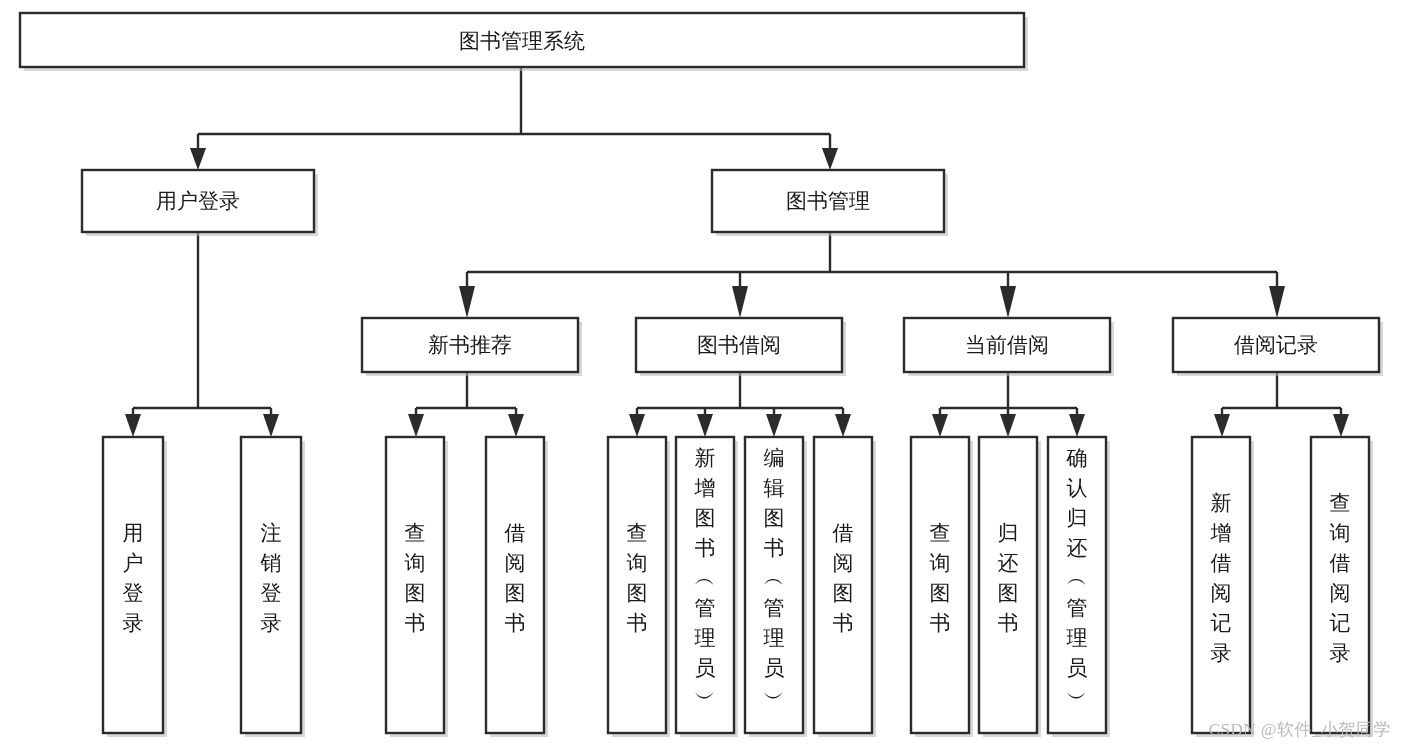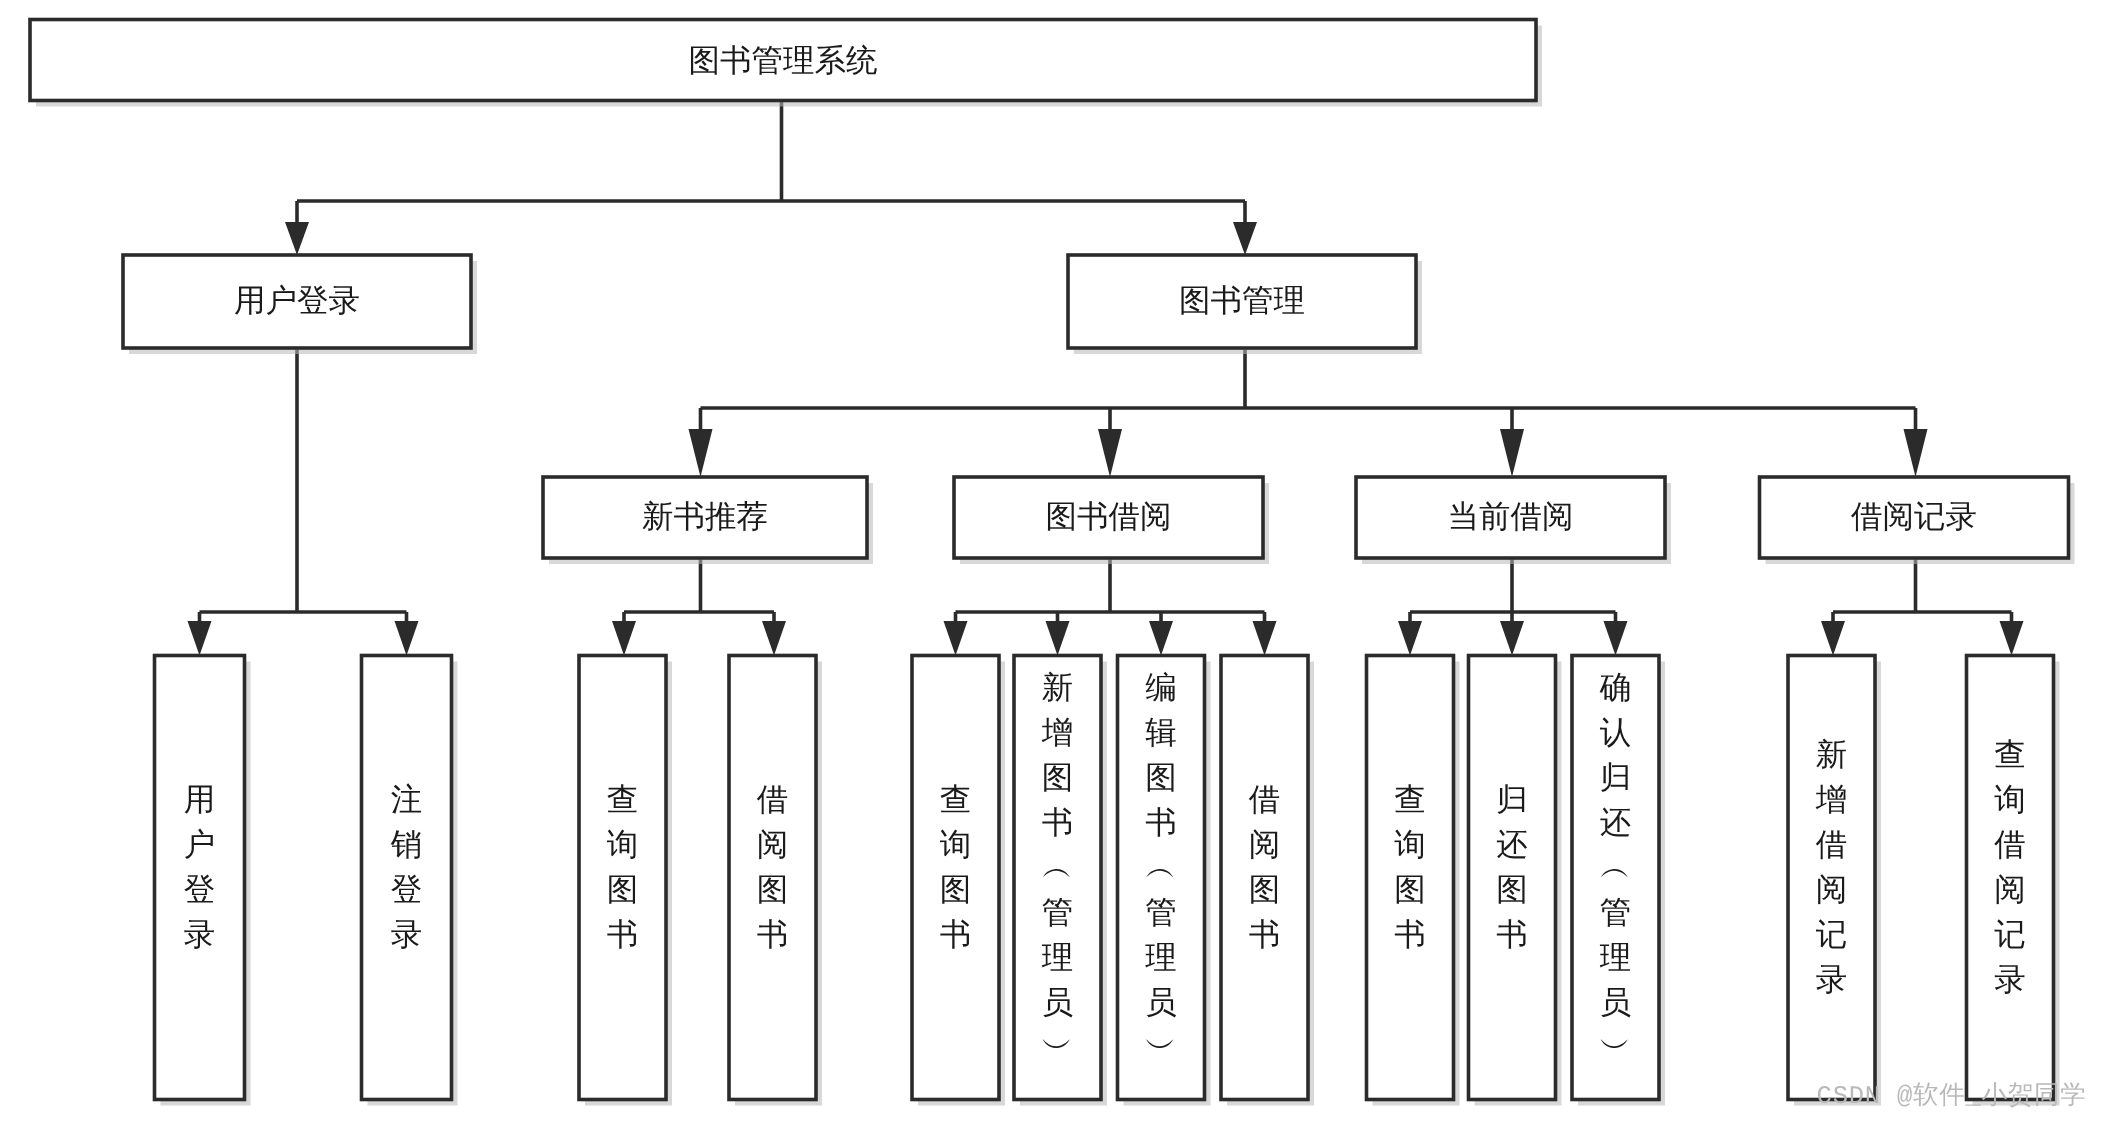--- a/index.html
+++ b/index.html
@@ -56,21 +56,21 @@
   .leaf-label-cell {
     font-family: "Liberation Sans", "DejaVu Sans", sans-serif;
     font-size: 21px;
     fill: #1a1a1a;
     text-anchor: middle;
   }
   .watermark-text {
     position: absolute;
     right: 14px;
     bottom: 6px;
-    font-family: Liberation Mono, monospace;
+    font-family: Liberation Serif, serif;
     font-size: 17px;
     color: #b9b9b9;
     white-space: nowrap;
     letter-spacing: 0.5px;
   }
 </style>
 </head>
 <body>
 
 <div id="diagram-root">

